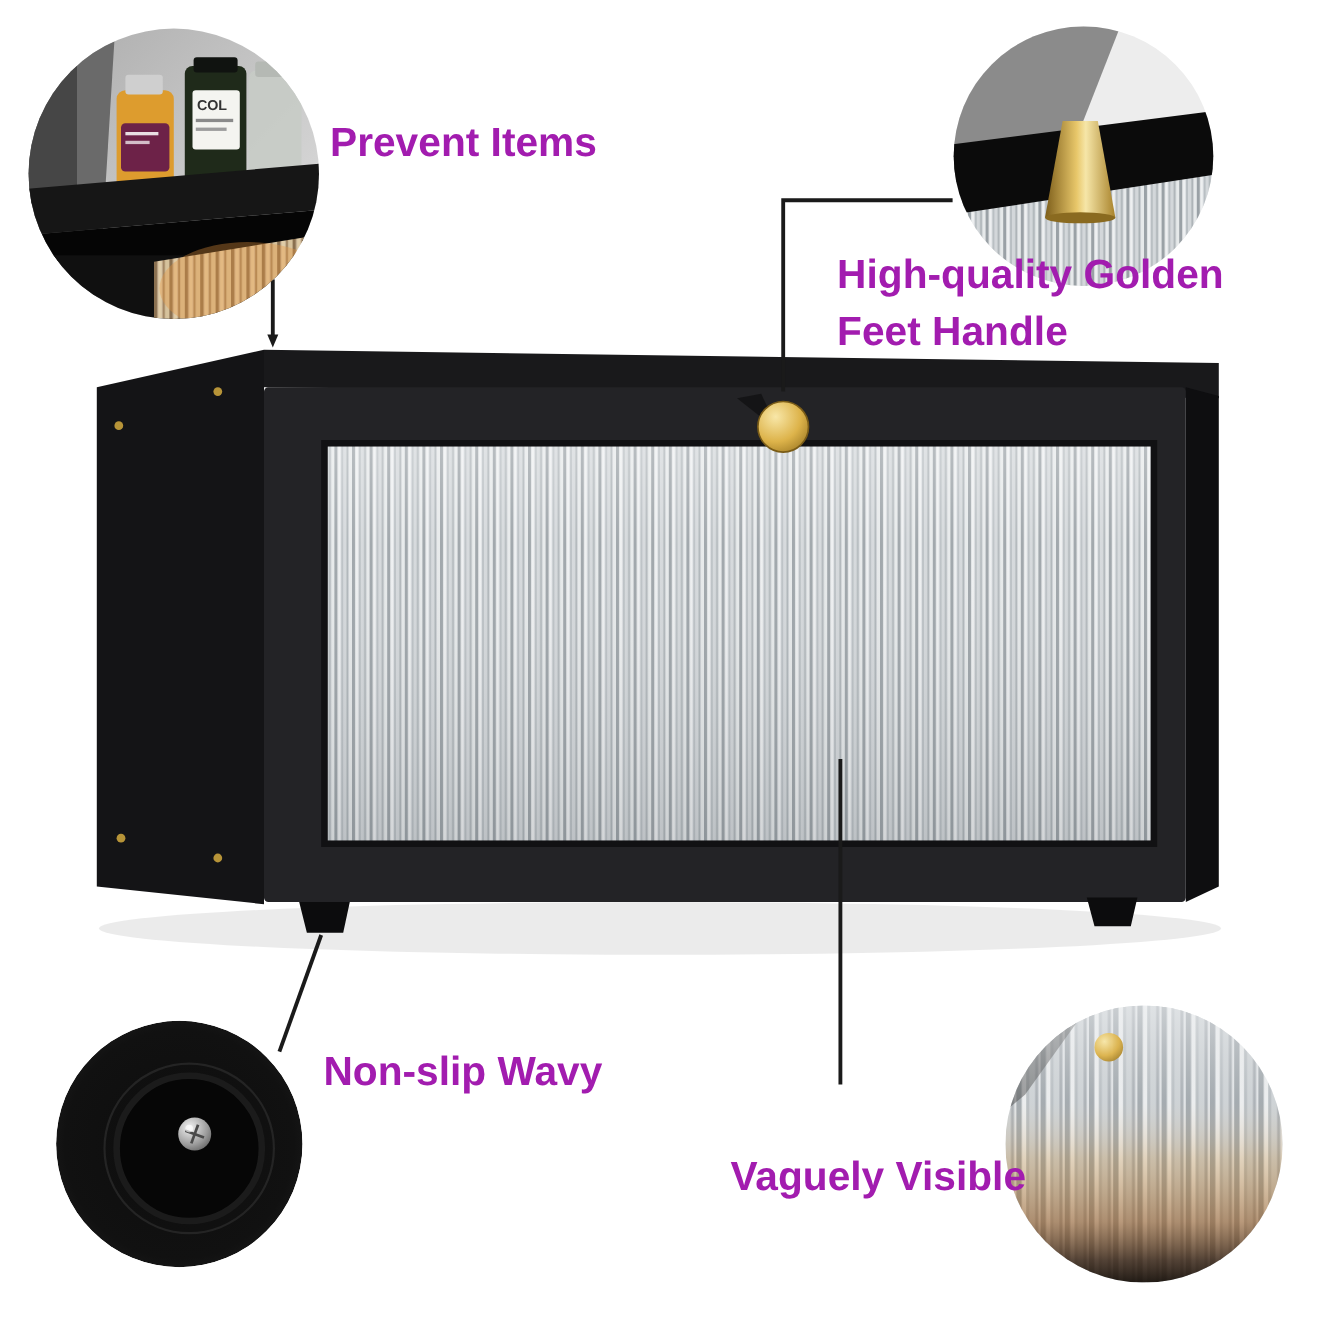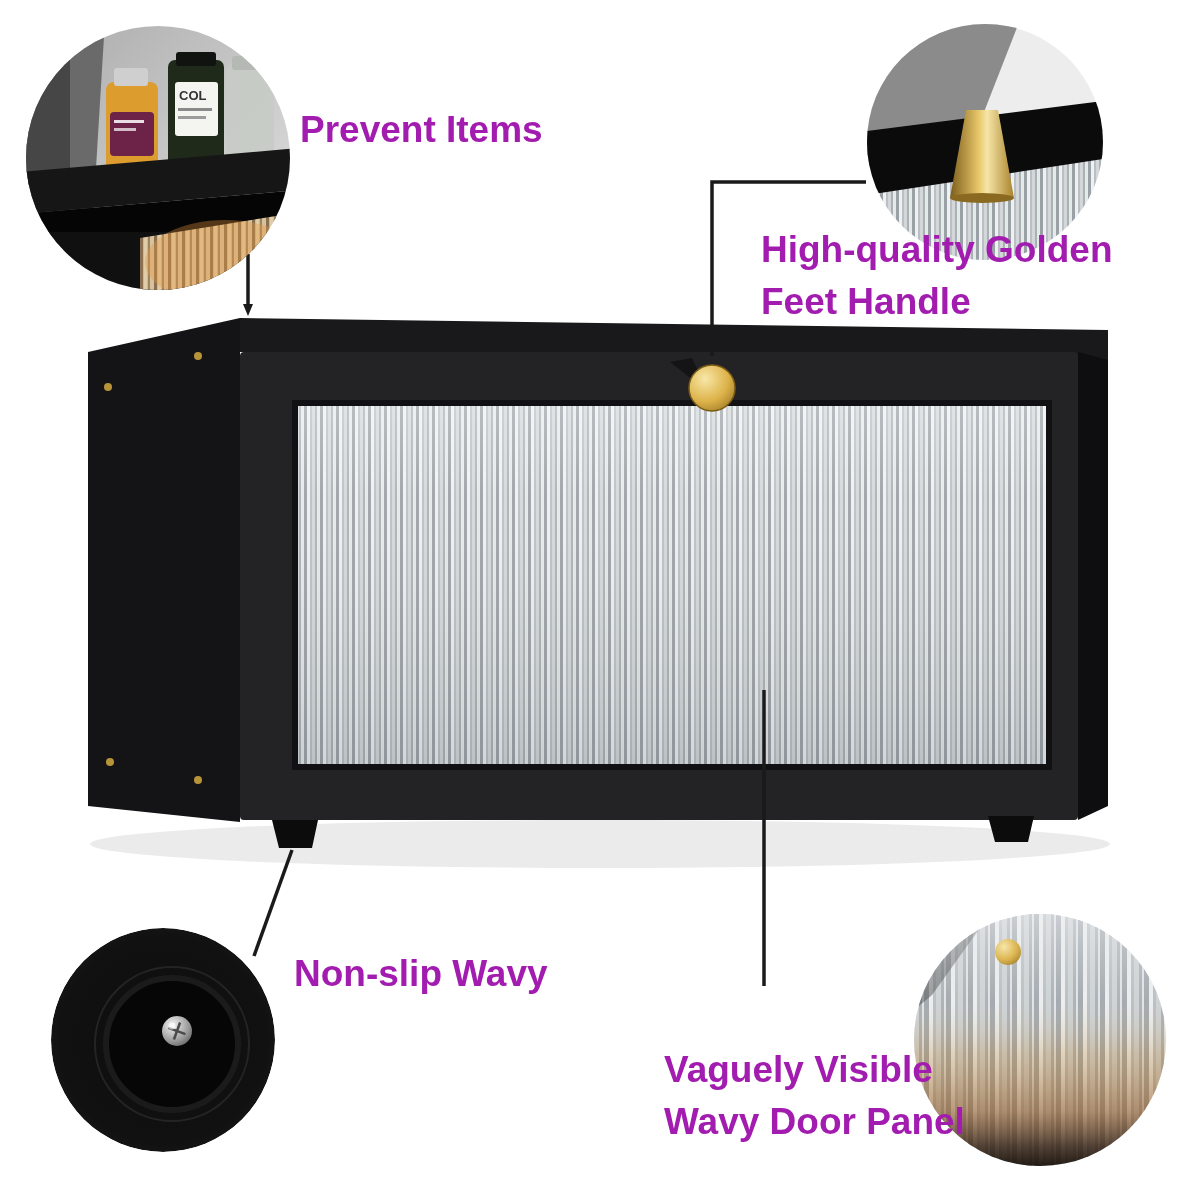--- a/index.html
+++ b/index.html
@@ -214,16 +214,15 @@
     <span>High-quality Golden</span>
     <span>Feet Handle</span>
   </div>
 
   <div class="label" style="left:294px;top:948px;">
     <span>Non-slip Wavy</span>
   </div>
 
   <div class="label" style="left:618px;top:1044px;margin-left:46px;">
     <span>Vaguely Visible</span>
-    <span>Wavy Door Panel</span>
   </div>
 
 </div>
 
 </body></html>

